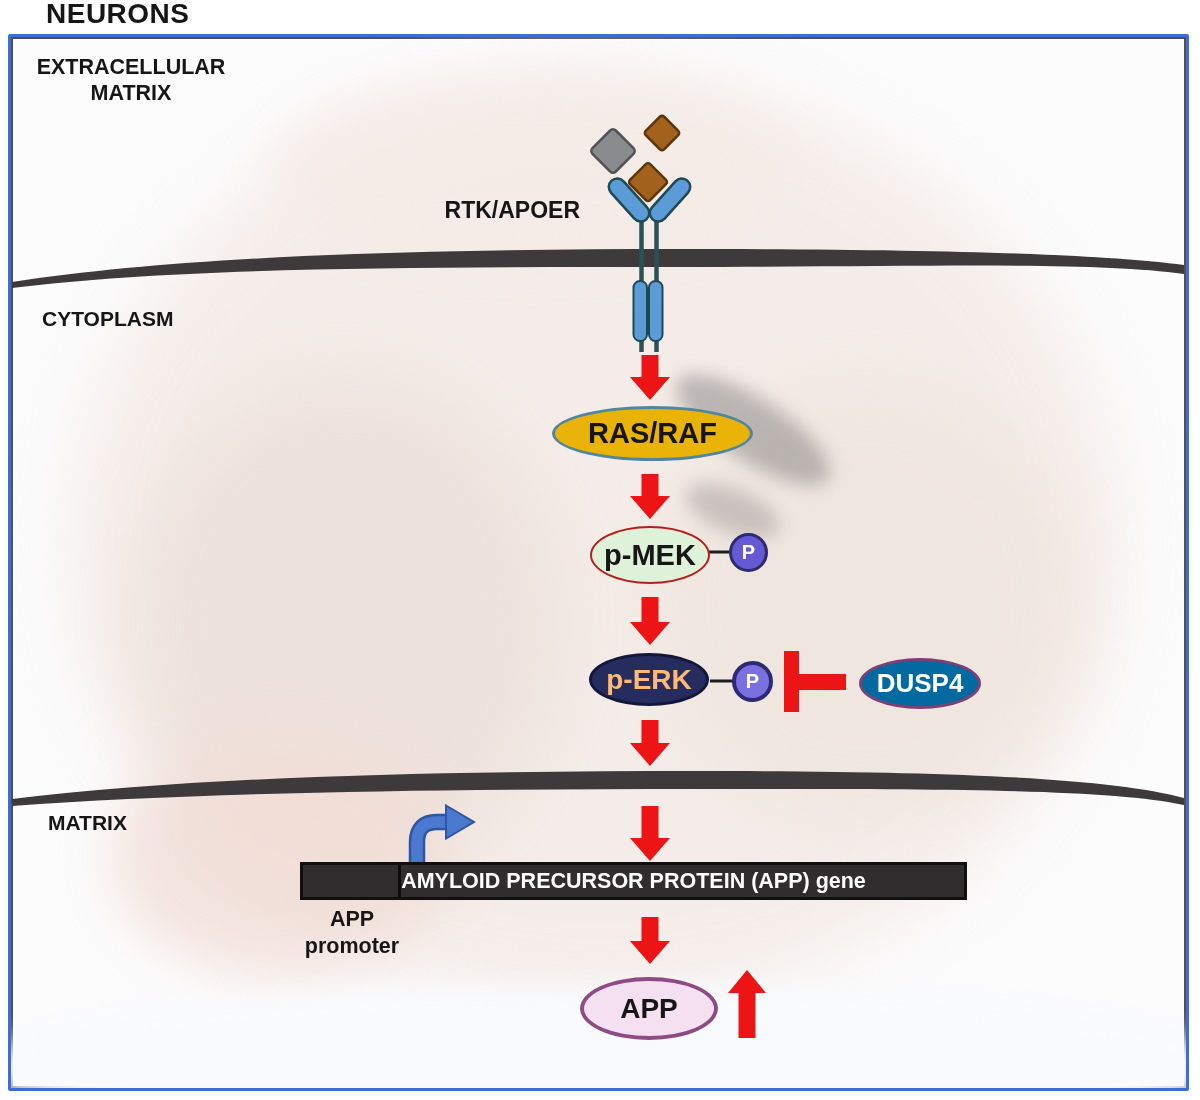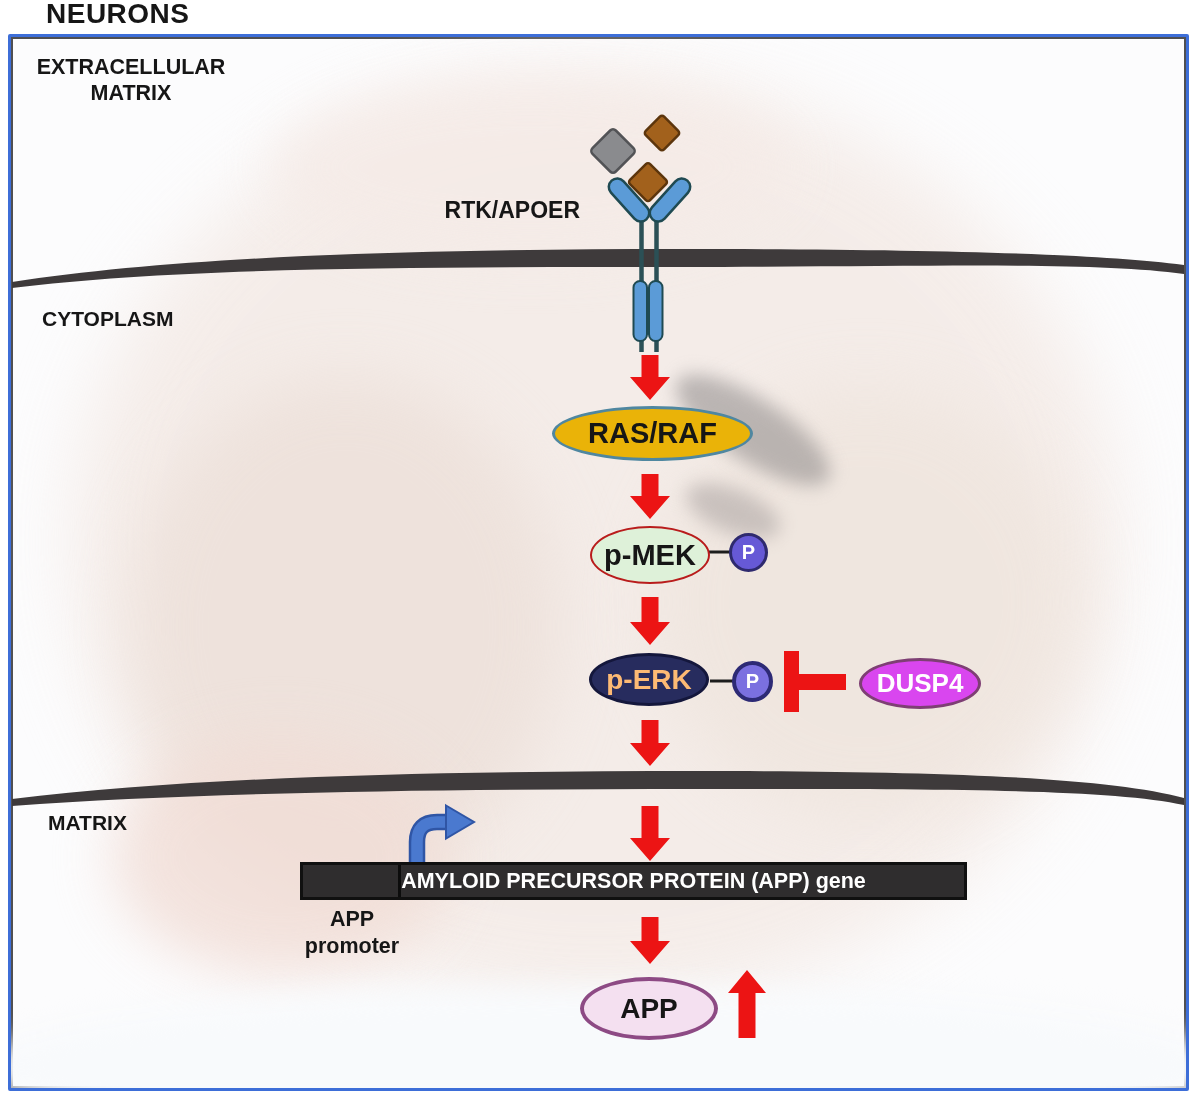--- a/index.html
+++ b/index.html
@@ -20,21 +20,21 @@
   .node{display:flex;align-items:center;justify-content:center;border-radius:50%;
         font-weight:700;text-align:center;box-sizing:border-box;}
   .pcircle{display:flex;align-items:center;justify-content:center;border-radius:50%;
         font-weight:700;color:#ffffff;box-sizing:border-box;}
 
   #ras-raf{left:552px;top:406px;width:201px;height:55px;background:#eab308;border:3px solid #4f87a0;font-size:29px;}
   #p-mek{left:590px;top:526px;width:120px;height:58px;background:#def1d9;border:2px solid #b91c1c;font-size:29px;}
   #p1{left:729px;top:533px;width:39px;height:39px;background:#6659d6;border:3px solid #2e2a6e;font-size:20px;}
   #p-erk{left:589px;top:653px;width:120px;height:53px;background:#272c5e;border:3px solid #14173c;color:#fdba74;font-size:28px;}
   #p2{left:732px;top:661px;width:41px;height:41px;background:#7b70e0;border:4px solid #2d2a75;font-size:20px;}
-  #dusp4{left:859px;top:658px;width:122px;height:51px;background:#d946ef;border:3px solid #7e3f74;color:#fff;font-size:26px;}
+  #dusp4{left:859px;top:658px;width:122px;height:51px;background:#0369a1;border:3px solid #7e3f74;color:#fff;font-size:26px;}
   #app-node{left:580px;top:977px;width:138px;height:63px;background:#f4e0f0;border:4px solid #8d4a84;font-size:28px;border-radius:50%;}
 
   #genebar{left:300px;top:862px;width:667px;height:38px;background:#2f2d2e;border:3px solid #101010;
            box-sizing:border-box;display:flex;align-items:center;justify-content:center;
            color:#ffffff;font-weight:700;font-size:21.5px;}
   #genedivider{left:398px;top:865px;width:3px;height:32px;background:#0c0c0c;}
 
   #extmatrix{left:26px;top:54px;width:210px;text-align:center;font-size:21.5px;}
   #rtk-label{left:420px;top:196px;width:160px;text-align:right;font-size:23px;}
   #cyto-label{left:42px;top:297px;margin-top:9px;}

